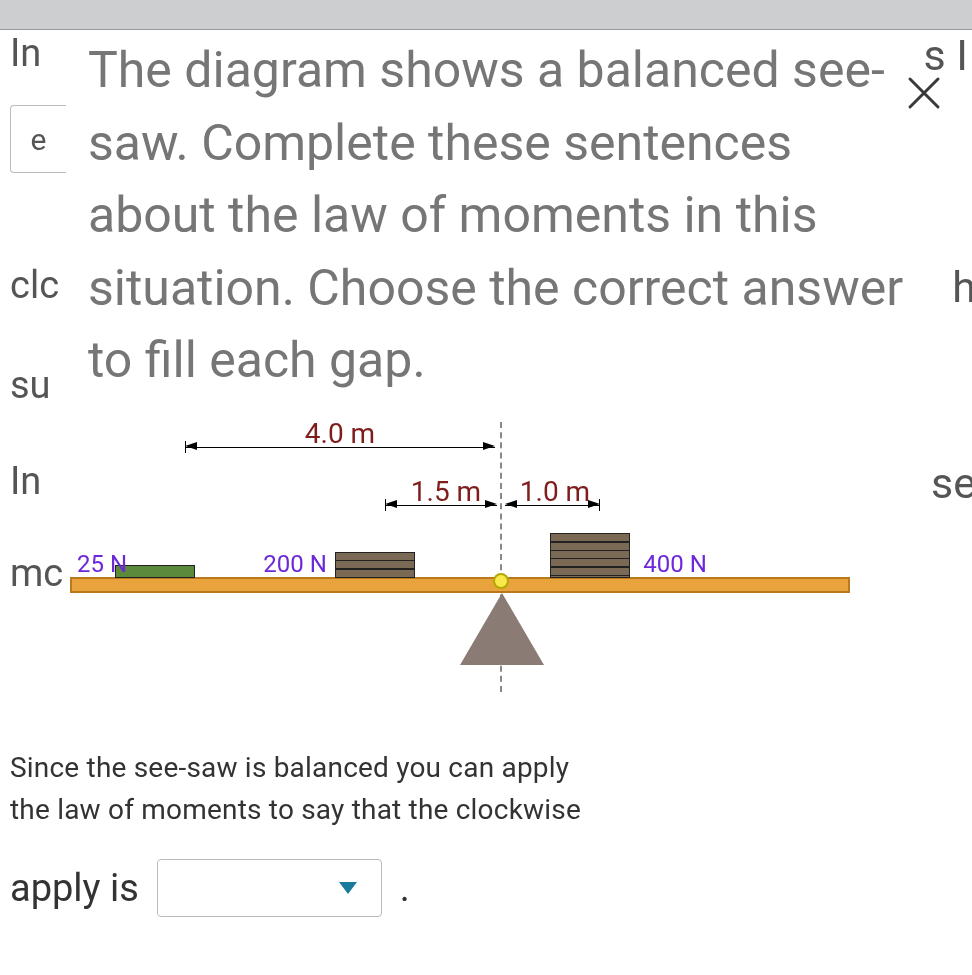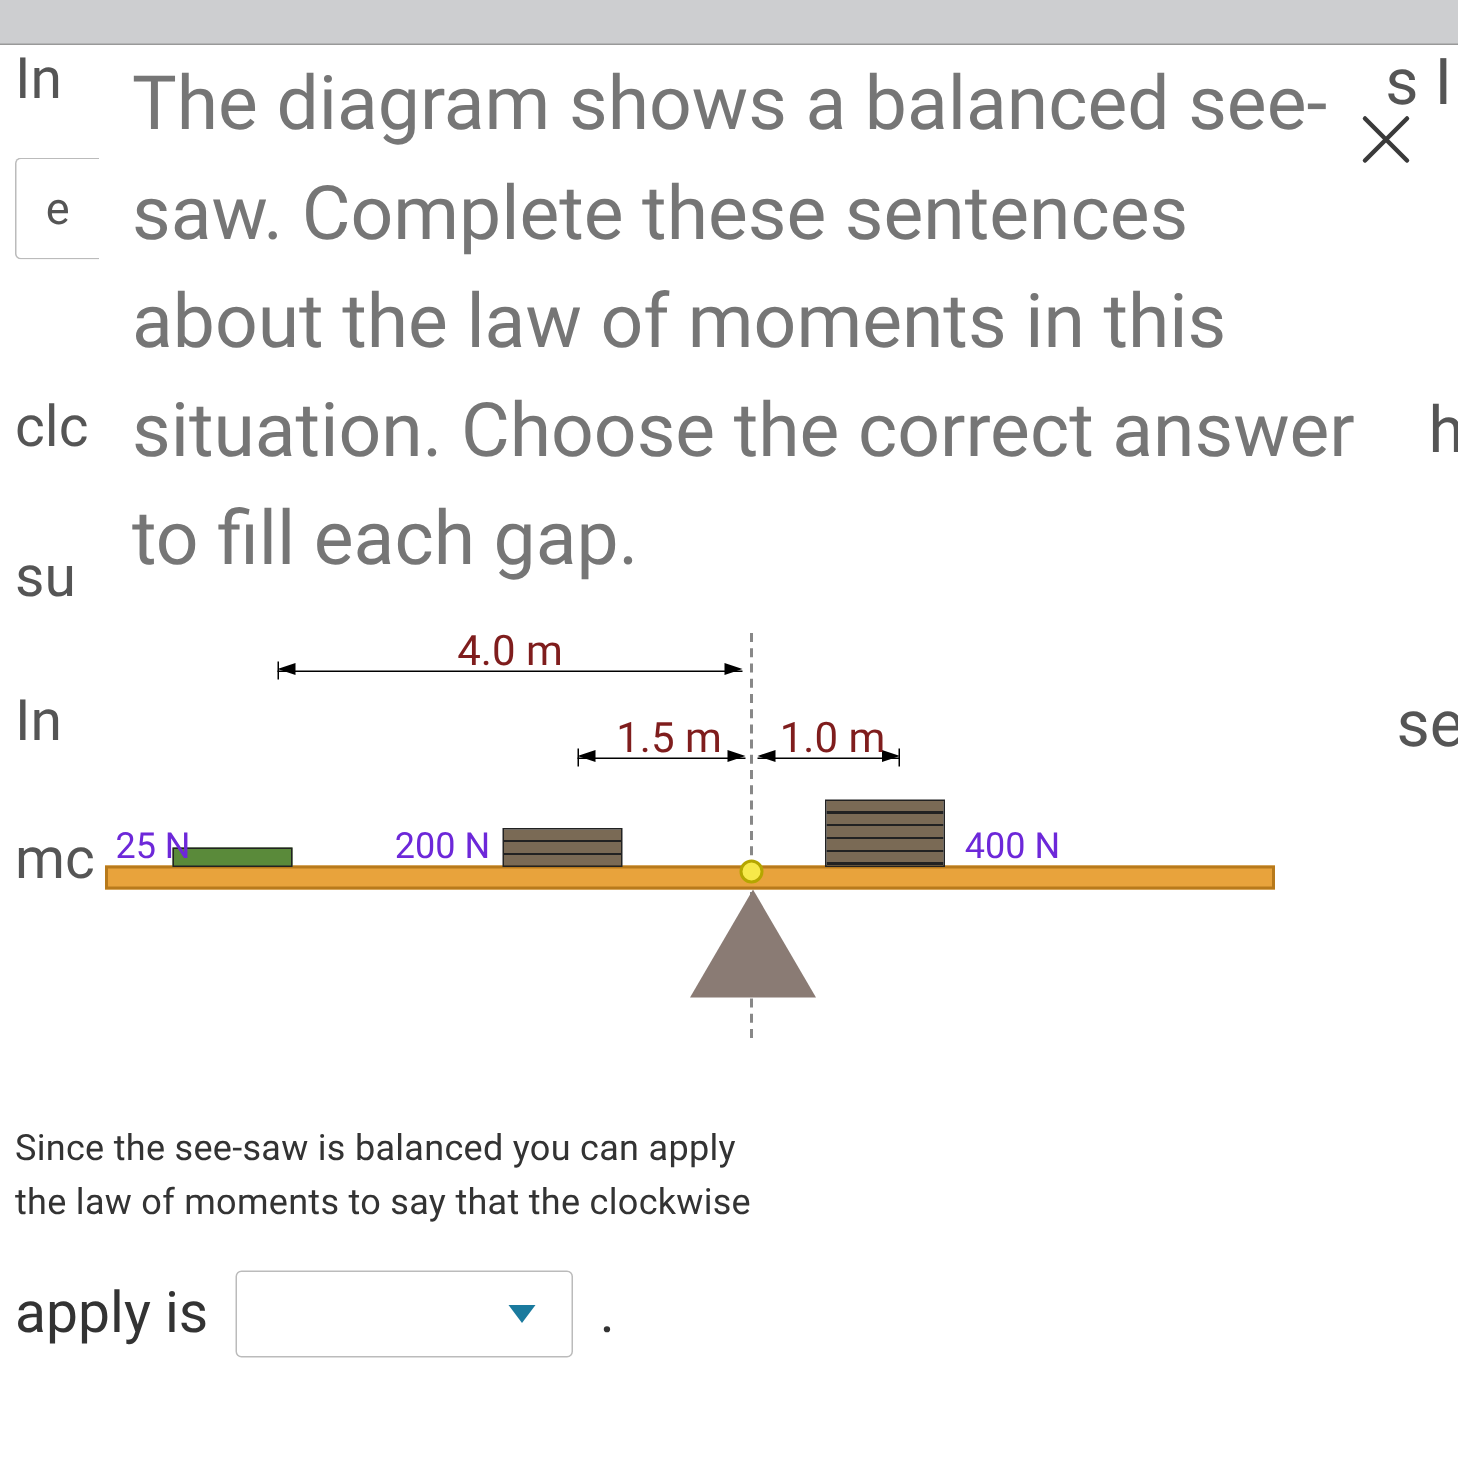--- a/index.html
+++ b/index.html
@@ -168,21 +168,21 @@
         #222 8.5px
       );
     }
     .force-label {
       position: absolute;
       font-size: 24px;
       color: #6d28d9;
       white-space: nowrap;
     }
     .bottom-text {
-      font-size: 24px;
+      font-size: 28px;
       color: #333;
       line-height: 1.5;
       margin-left: 10px;
       margin-top: 40px;
       letter-spacing: 0.2px;
     }
     .answer-row {
       display: flex;
       align-items: center;
       gap: 18px;

